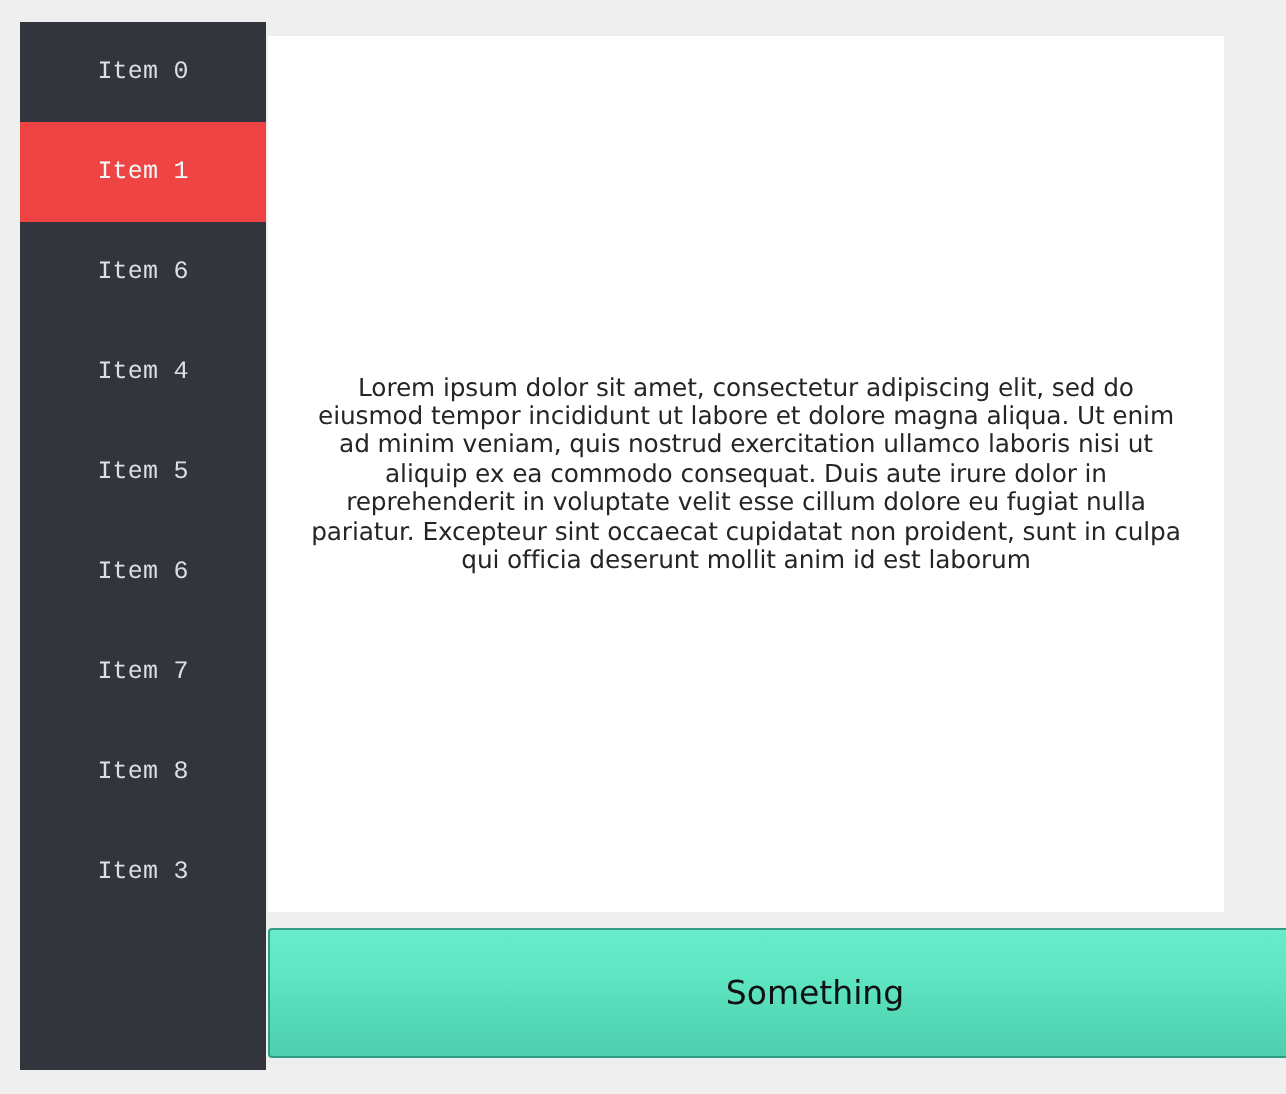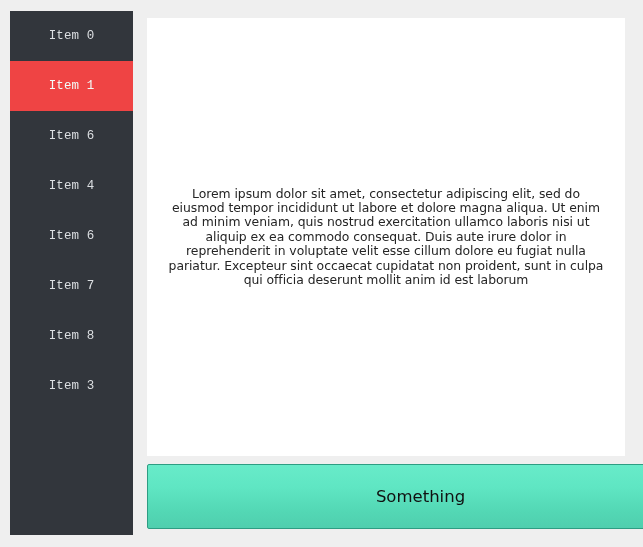--- a/index.html
+++ b/index.html
@@ -43,21 +43,21 @@
     user-select: none;
   }
   .sidebar-item.selected {
     background: #ef4444;
     color: #f2fbf8;
   }
 
   
   .content-col {
     position: absolute;
-    left: 147px;
+    left: 134px;
     top: 18px;
     width: 478px;
     height: 511px;
   }
 
   .text-panel {
     position: absolute;
     left: 0;
     top: 0;
     width: 478px;
@@ -113,20 +113,23 @@
     <div class="sidebar-item selected">
       <span>Item 1</span>
     </div>
     <div class="sidebar-item">
       <span>Item 6</span>
     </div>
     <div class="sidebar-item">
       <span>Item 4</span>
     </div>
     <div class="sidebar-item">
+      <span>Item 5</span>
+    </div>
+    <div class="sidebar-item">
       <span>Item 6</span>
     </div>
     <div class="sidebar-item">
       <span>Item 7</span>
     </div>
     <div class="sidebar-item">
       <span>Item 8</span>
     </div>
     <div class="sidebar-item">
       <span>Item 3</span>

